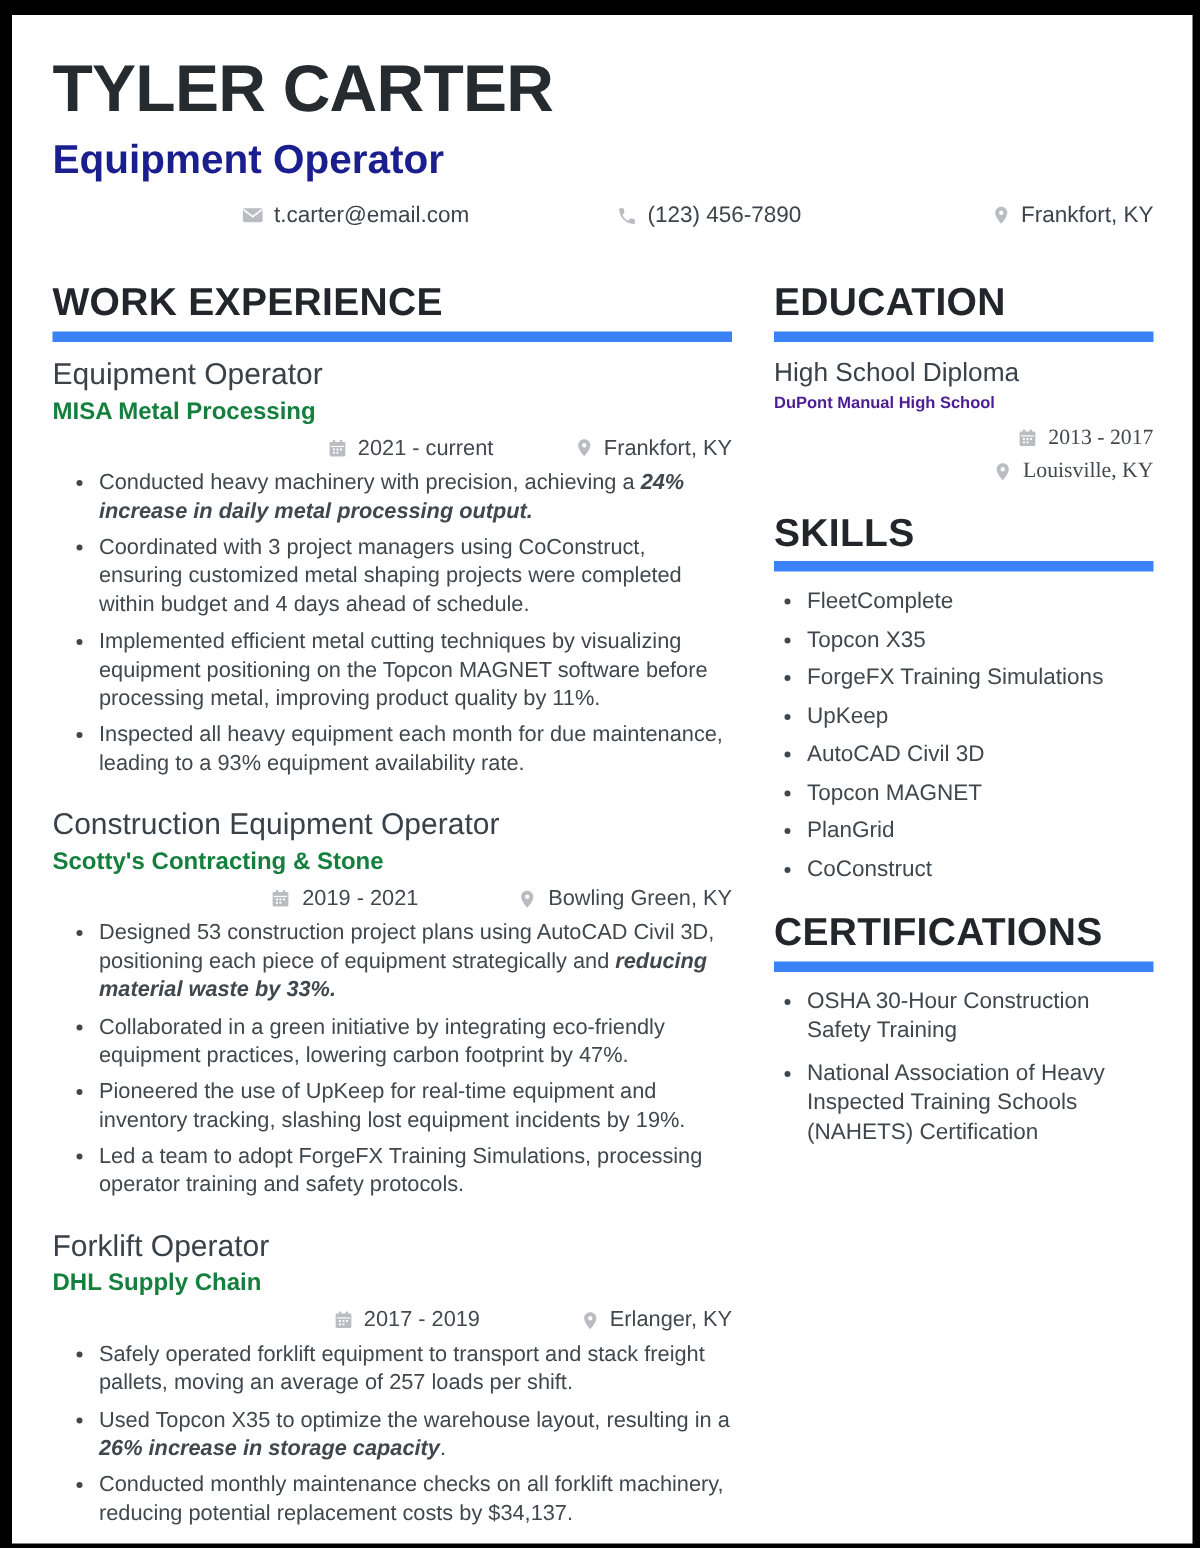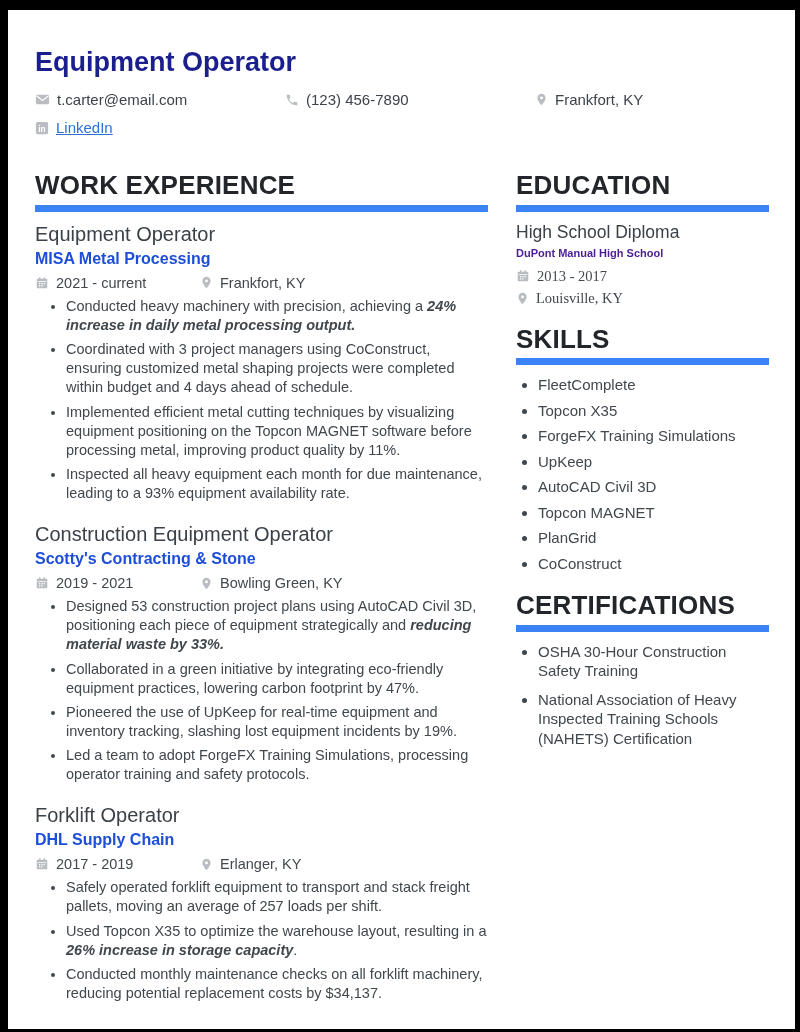--- a/index.html
+++ b/index.html
@@ -10,57 +10,58 @@
     background: #ffffff; padding: 28px 26px 0 27px; overflow: hidden;
   }
   
   .name {
     margin: 0; font-size: 44px; line-height: 1.0; font-weight: 800;
     letter-spacing: -0.5px; color: #262b30;
   }
   .job-headline {
     margin: 10px 0 0 0; font-size: 27px; font-weight: 700; color: #1b1f8e; line-height: 1.05;
   }
-  .contact-row { display: flex; align-items: center; margin-top: 15px; }
+  .contact-row { display: flex; align-items: center; margin-top: 15px; justify-content: flex-end; }
   .contact-row.second { margin-top: 11px; }
   .contact-item { display: flex; align-items: center; font-size: 15px; color: #3c434a; width: 250px; }
   .contact-item.loc { width: auto; }
   .contact-item .cicon { margin-right: 7px; flex: 0 0 auto; display: inline-flex; }
   a.link { color: #2d6fd6; text-decoration: underline; }
   
   .grid { display: grid; grid-template-columns: 453px 1fr; column-gap: 28px; margin-top: 35px; }
   h2.section-heading {
     margin: 0 0 10px 0; font-size: 26px; font-weight: 800; letter-spacing: 0.2px;
     color: #22262b; border-bottom: 7px solid #3b82f6; padding-bottom: 5px; line-height: 1.1;
   }
   h2.mt { margin-top: 18px; }
   
   .job { margin-bottom: 19px; }
   .job-title { font-size: 20px; font-weight: 400; color: #3a4148; margin: 2px 0 3px 0; line-height: 1.2; }
-  .company { font-size: 16px; font-weight: 700; color: #1d4ed8; margin: 0 0 6px 0; line-height: 1.25; }
-  .meta-row { display: flex; align-items: center; font-size: 14.5px; color: #42484e; margin: 2px 0 6px 0; }
+  .company { font-size: 16px; font-weight: 700; color: #15803d; margin: 0 0 6px 0; line-height: 1.25; }
+  .meta-row { display: flex; align-items: center; font-size: 14.5px; color: #42484e; margin: 2px 0 6px 0; justify-content: flex-end; }
   .meta-item { display: flex; align-items: center; }
   .meta-item.dates { width: 165px; }
   .meta-item .micon { margin-right: 7px; flex: 0 0 auto; display: inline-flex; }
   .edu .meta-row { margin: 2px 0 5px 0; font-family: Liberation Serif, serif; }
   ul.bullets { margin: 5px 0 0 0; padding-left: 31px; font-size: 14.5px; line-height: 1.32; color: #40474d; }
   ul.bullets li { margin-bottom: 5px; }
   .bold-italic { font-weight: 700; font-style: italic; }
   
   .degree { font-size: 17.5px; font-weight: 400; color: #3a4148; margin: 2px 0 4px 0; }
   .school { font-size: 11px; font-weight: 700; color: #4c1d95; margin: 0 0 7px 0; }
   ul.plain-list { margin: 4px 0 0 0; padding-left: 22px; font-size: 15px; line-height: 1.3; color: #40474d; }
   ul.plain-list li { margin-bottom: 6px; }
   ul.plain-list.certs li { margin-bottom: 9px; }
 </style>
 </head>
 <body>
 
 <div class="page">
 
+  <h1 class="name">TYLER CARTER</h1>
   <div class="job-headline">Equipment Operator</div>
 
   <div class="contact-row">
     <div class="contact-item">
       <span class="cicon">
         <svg width="15" height="15" viewBox="0 0 16 16">
             <rect x="1" y="3" width="14" height="10" rx="1.2" fill="#b9bdc1"></rect>
             <path d="M1.5 4l6.5 5 6.5-5" stroke="#ffffff" stroke-width="1.2" fill="none"></path>
           </svg>
       </span>
@@ -74,31 +75,20 @@
       </span>
       <span>(123) 456-7890</span>
     </div>
     <div class="contact-item loc">
       <span class="cicon">
         <svg width="13" height="15" viewBox="0 0 16 16">
             <path fill="#b9bdc1" d="M8 1C5.2 1 3 3.2 3 6c0 3.6 5 9 5 9s5-5.4 5-9c0-2.8-2.2-5-5-5zm0 6.8A1.8 1.8 0 1 1 8 4.2a1.8 1.8 0 0 1 0 3.6z"></path>
           </svg>
       </span>
       <span>Frankfort, KY</span>
-    </div>
-  </div>
-  <div class="contact-row second">
-    <div class="contact-item">
-      <span class="cicon">
-        <svg width="14" height="14" viewBox="0 0 16 16">
-            <rect x="1" y="1" width="14" height="14" rx="2" fill="#b9bdc1"></rect>
-            <text x="8" y="12" text-anchor="middle" font-size="9.5" font-weight="bold" fill="#ffffff" font-family="Liberation Sans, sans-serif">in</text>
-          </svg>
-      </span>
-      <a class="link" href="#">LinkedIn</a>
     </div>
   </div>
 
   <div class="grid">
 
     <div class="col-left">
       <h2 class="section-heading">WORK EXPERIENCE</h2>
 
       <div class="job">
         <div class="job-title">Equipment Operator</div>

